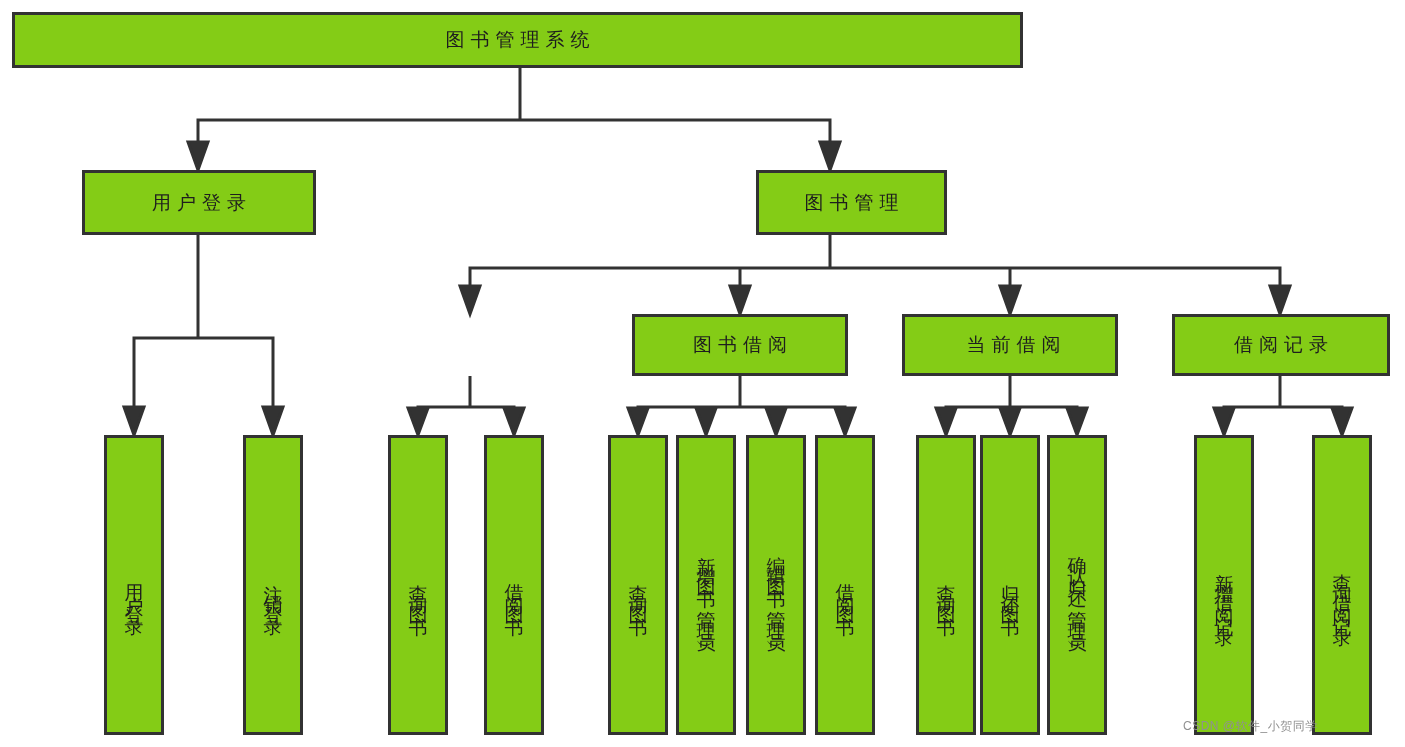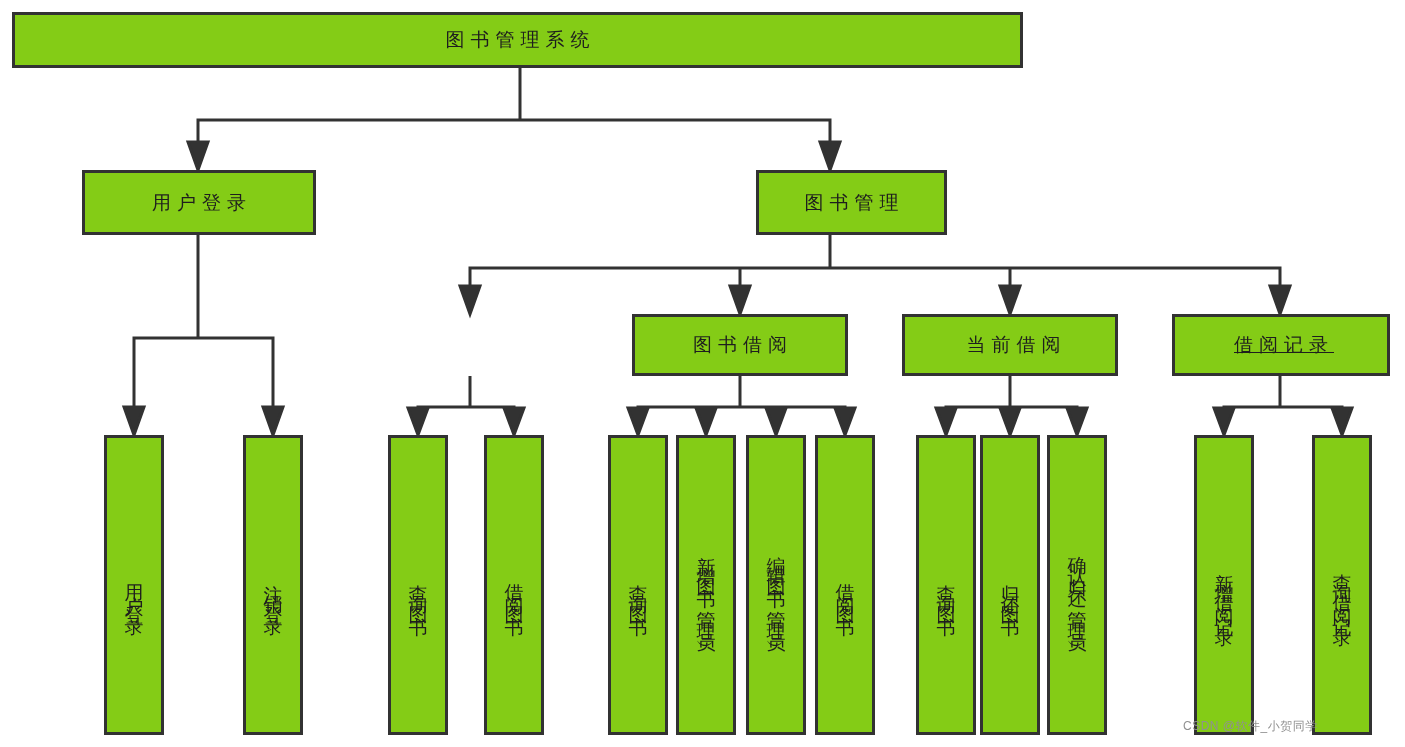--- a/index.html
+++ b/index.html
@@ -123,21 +123,21 @@
   <div class="node" style="left:712px; top:170px; width:191px; height:65px;margin-left:44px;">
     <span class="h-label">图书管理</span>
   </div>
 
   <div class="node" style="left:632px; top:314px; width:216px; height:62px;text-align:center;">
     <span class="h-label">图书借阅</span>
   </div>
   <div class="node" style="left:902px; top:314px; width:216px; height:62px;padding-left:7px;">
     <span class="h-label">当前借阅</span>
   </div>
-  <div class="node" style="left:1172px; top:314px; width:218px; height:62px;text-decoration:underline;">
+  <div class="node" style="left:1172px; top:314px; width:218px; height:62px;">
     <span class="h-label">借阅记录</span>
   </div>
 
   <div class="node" style="left:104px; top:435px; width:60px; height:300px;">
     <span class="v-label">用户登录</span>
   </div>
   <div class="node" style="left:243px; top:435px; width:60px; height:300px;">
     <span class="v-label">注销登录</span>
   </div>
 

